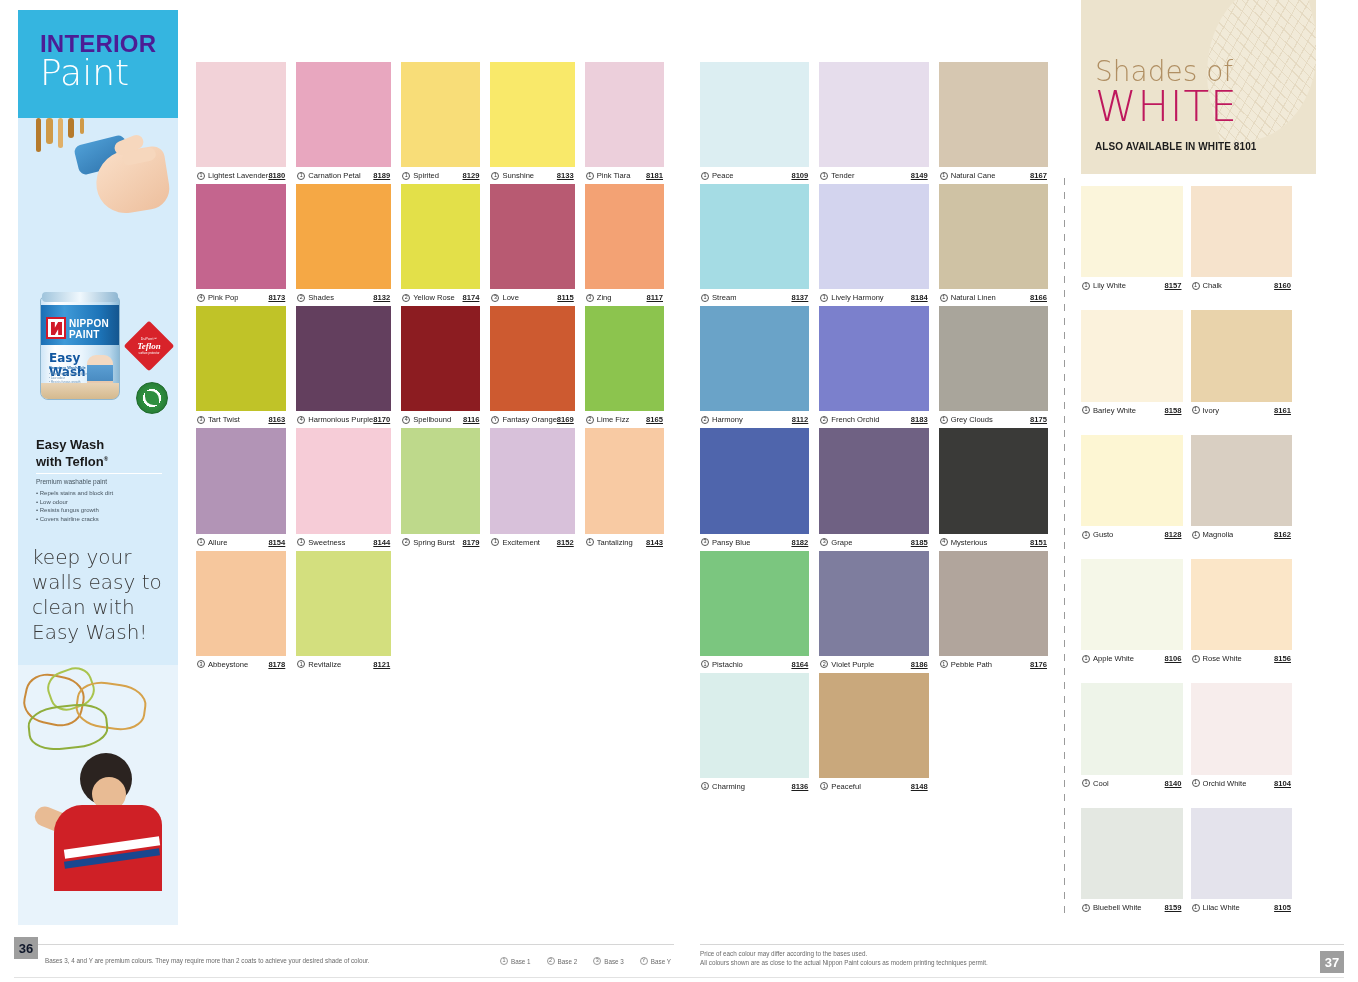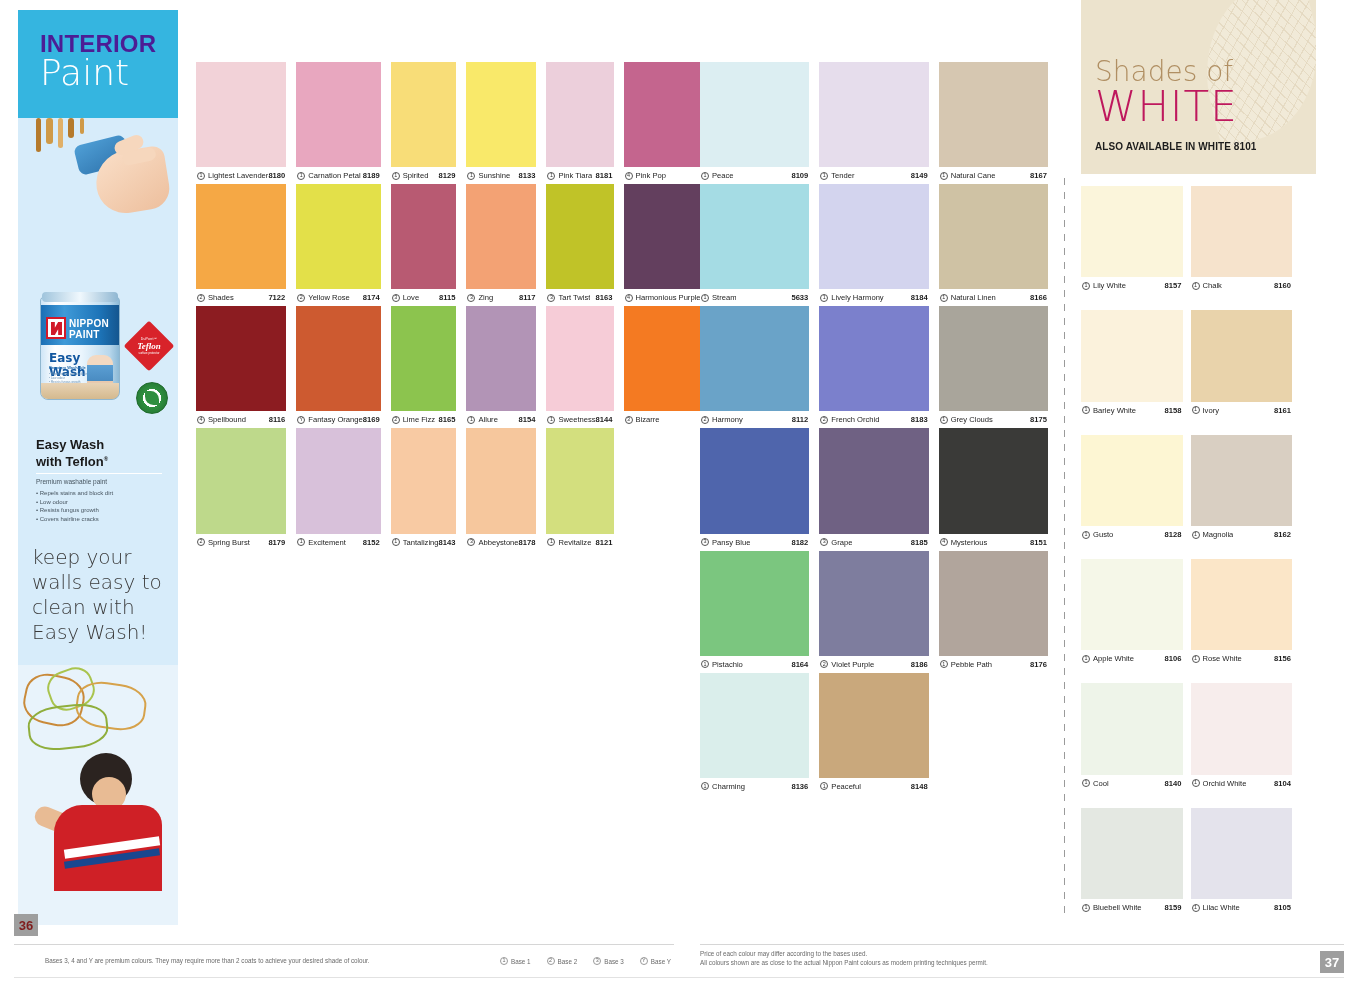--- a/index.html
+++ b/index.html
@@ -226,21 +226,21 @@
 
   
   .grid {
     position: absolute;
     display: grid;
     gap: 0 10px;
   }
   #grid-left {
     left: 196px; top: 62px;
     width: 468px; height: 855px;
-    grid-template-columns: repeat(6, 1fr);
+    grid-template-columns: repeat(5, 1fr);
     grid-template-rows: repeat(7, 1fr);
   }
   #grid-mid {
     left: 700px; top: 62px;
     width: 348px; height: 855px;
     grid-template-columns: repeat(3, 1fr);
     grid-template-rows: repeat(7, 1fr);
   }
   .swatch { position: relative; display: flex; flex-direction: column; }
   .chip { flex: 1; width: 100%; }
@@ -252,21 +252,21 @@
     padding: 0 1px;
   }
   .badge {
     display: inline-flex; align-items: center; justify-content: center;
     width: 8px; height: 8px; min-width: 8px;
     border: 0.7px solid #555; border-radius: 50%;
     font-size: 5.4px; color: #333; margin-right: 3px;
     line-height: 1;
   }
   .cname { white-space: nowrap; overflow: hidden; }
-  .ccode { margin-left: auto; font-weight: bold; font-size: 7.6px; }
+  .ccode { margin-left: auto; font-weight: bold; font-size: 7.6px; text-decoration: underline; }
 
   
   #perf {
     position: absolute; left: 1064px; top: 178px;
     width: 1px; height: 742px;
     background: repeating-linear-gradient(180deg, #9a9a9a 0 7px, transparent 7px 14px);
   }
 
   
   #white-panel {
@@ -318,23 +318,23 @@
   
   #footer-line-left {
     position: absolute; left: 14px; top: 944px;
     width: 660px; height: 1px; background: #d6d6d6;
   }
   #footer-line-right {
     position: absolute; left: 700px; top: 944px;
     width: 644px; height: 1px; background: #d6d6d6;
   }
   #pagenum-left {
-    position: absolute; left: 14px; top: 914px;
+    position: absolute; left: 14px; top: 937px;
     width: 24px; height: 22px;
-    background: #9e9e9e; color: #7f1d1d;
+    background: #9e9e9e; color: #0f172a;
     font-size: 13px; font-weight: bold;
     display: flex; align-items: center; justify-content: center;
   }
   #pagenum-right {
     position: absolute; left: 1320px; top: 951px;
     width: 24px; height: 22px;
     background: #9e9e9e; color: #ffffff;
     font-size: 13px; font-weight: bold;
     display: flex; align-items: center; justify-content: center;
   }
@@ -484,21 +484,21 @@
         <span class="badge">4</span>
         <span class="cname">Pink Pop</span>
         <span class="ccode">8173</span>
       </div>
     </div>
     <div class="swatch">
       <div class="chip" style="background: rgb(245, 168, 69);"></div>
       <div class="cap">
         <span class="badge">2</span>
         <span class="cname">Shades</span>
-        <span class="ccode">7122</span>
+        <span class="ccode">8132</span>
       </div>
     </div>
     <div class="swatch">
       <div class="chip" style="background: rgb(227, 224, 73);"></div>
       <div class="cap">
         <span class="badge">2</span>
         <span class="cname">Yellow Rose</span>
         <span class="ccode">8174</span>
       </div>
     </div>
@@ -565,28 +565,20 @@
         <span class="cname">Allure</span>
         <span class="ccode">8154</span>
       </div>
     </div>
     <div class="swatch">
       <div class="chip" style="background: rgb(246, 204, 215);"></div>
       <div class="cap">
         <span class="badge">1</span>
         <span class="cname">Sweetness</span>
         <span class="ccode">8144</span>
-      </div>
-    </div>
-    <div class="swatch">
-      <div class="chip" style="background: rgb(244, 122, 34);"></div>
-      <div class="cap">
-        <span class="badge">3</span>
-        <span class="cname">Bizarre</span>
-        <span class="ccode">8145</span>
       </div>
     </div>
     <div class="swatch">
       <div class="chip" style="background: rgb(190, 217, 139);"></div>
       <div class="cap">
         <span class="badge">2</span>
         <span class="cname">Spring Burst</span>
         <span class="ccode">8179</span>
       </div>
     </div>
@@ -650,21 +642,21 @@
         <span class="badge">1</span>
         <span class="cname">Natural Cane</span>
         <span class="ccode">8167</span>
       </div>
     </div>
     <div class="swatch">
       <div class="chip" style="background: rgb(165, 220, 228);"></div>
       <div class="cap">
         <span class="badge">1</span>
         <span class="cname">Stream</span>
-        <span class="ccode">5633</span>
+        <span class="ccode">8137</span>
       </div>
     </div>
     <div class="swatch">
       <div class="chip" style="background: rgb(211, 212, 238);"></div>
       <div class="cap">
         <span class="badge">1</span>
         <span class="cname">Lively Harmony</span>
         <span class="ccode">8184</span>
       </div>
     </div>

